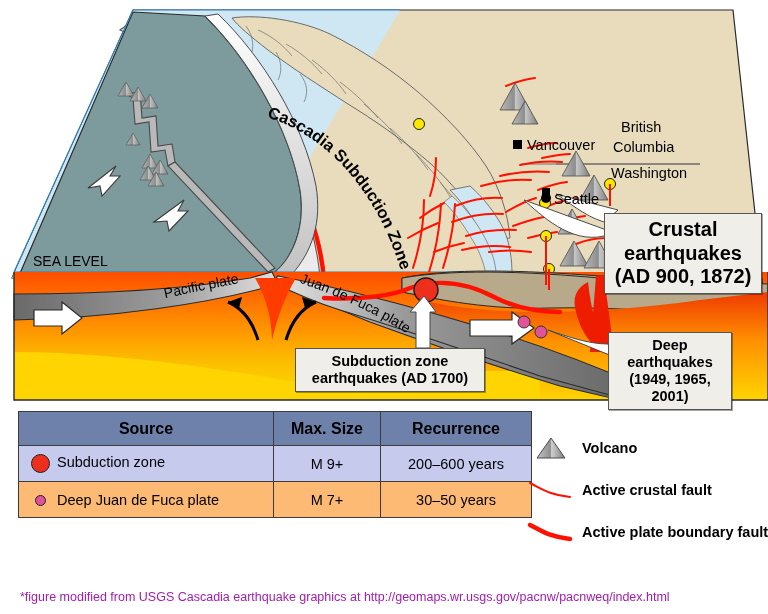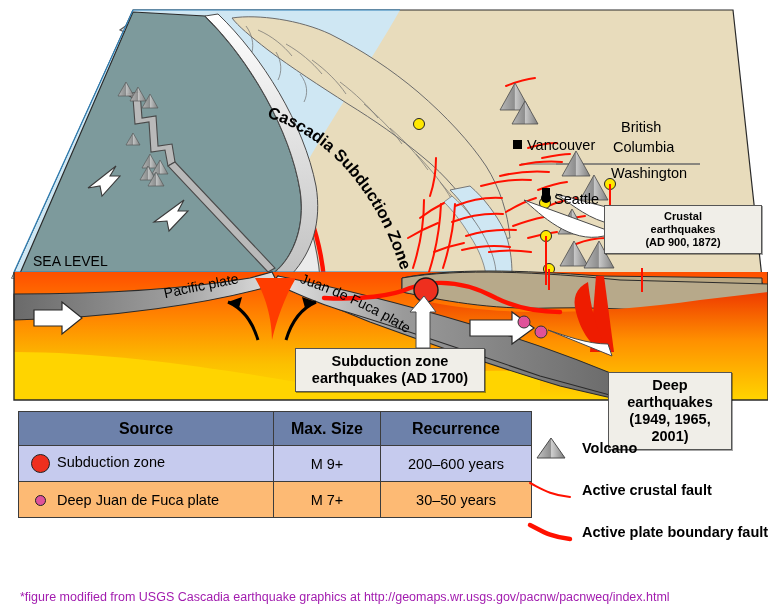--- a/index.html
+++ b/index.html
@@ -17,22 +17,22 @@
     background:#f0eee8;
     border:1px solid #555;
     box-shadow:1px 1px 0 rgba(0,0,0,.35);
     font-weight:bold;
     color:#000;
     text-align:center;
     line-height:1.18;
     padding:4px 8px;
     box-sizing:border-box;
   }
-  #callout-crustal{left:604px;top:205px;width:158px;font-size:11px;}
-  #callout-deep{left:608px;top:332px;width:124px;font-size:14.5px;margin-top:40px;}
+  #callout-crustal{left:604px;top:213px;width:158px;font-size:20px;}
+  #callout-deep{left:608px;top:332px;width:124px;font-size:14.5px;}
   #callout-subduction{left:295px;top:348px;width:190px;font-size:14.5px;}
 
   
   #table-wrap{position:absolute;left:18px;top:411px;width:474px;}
   table{border-collapse:collapse;width:474px;table-layout:fixed;}
   th,td{
     border:1px solid #3c3c3c;
     font-size:14.5px;
     color:#000;
     height:35px;

